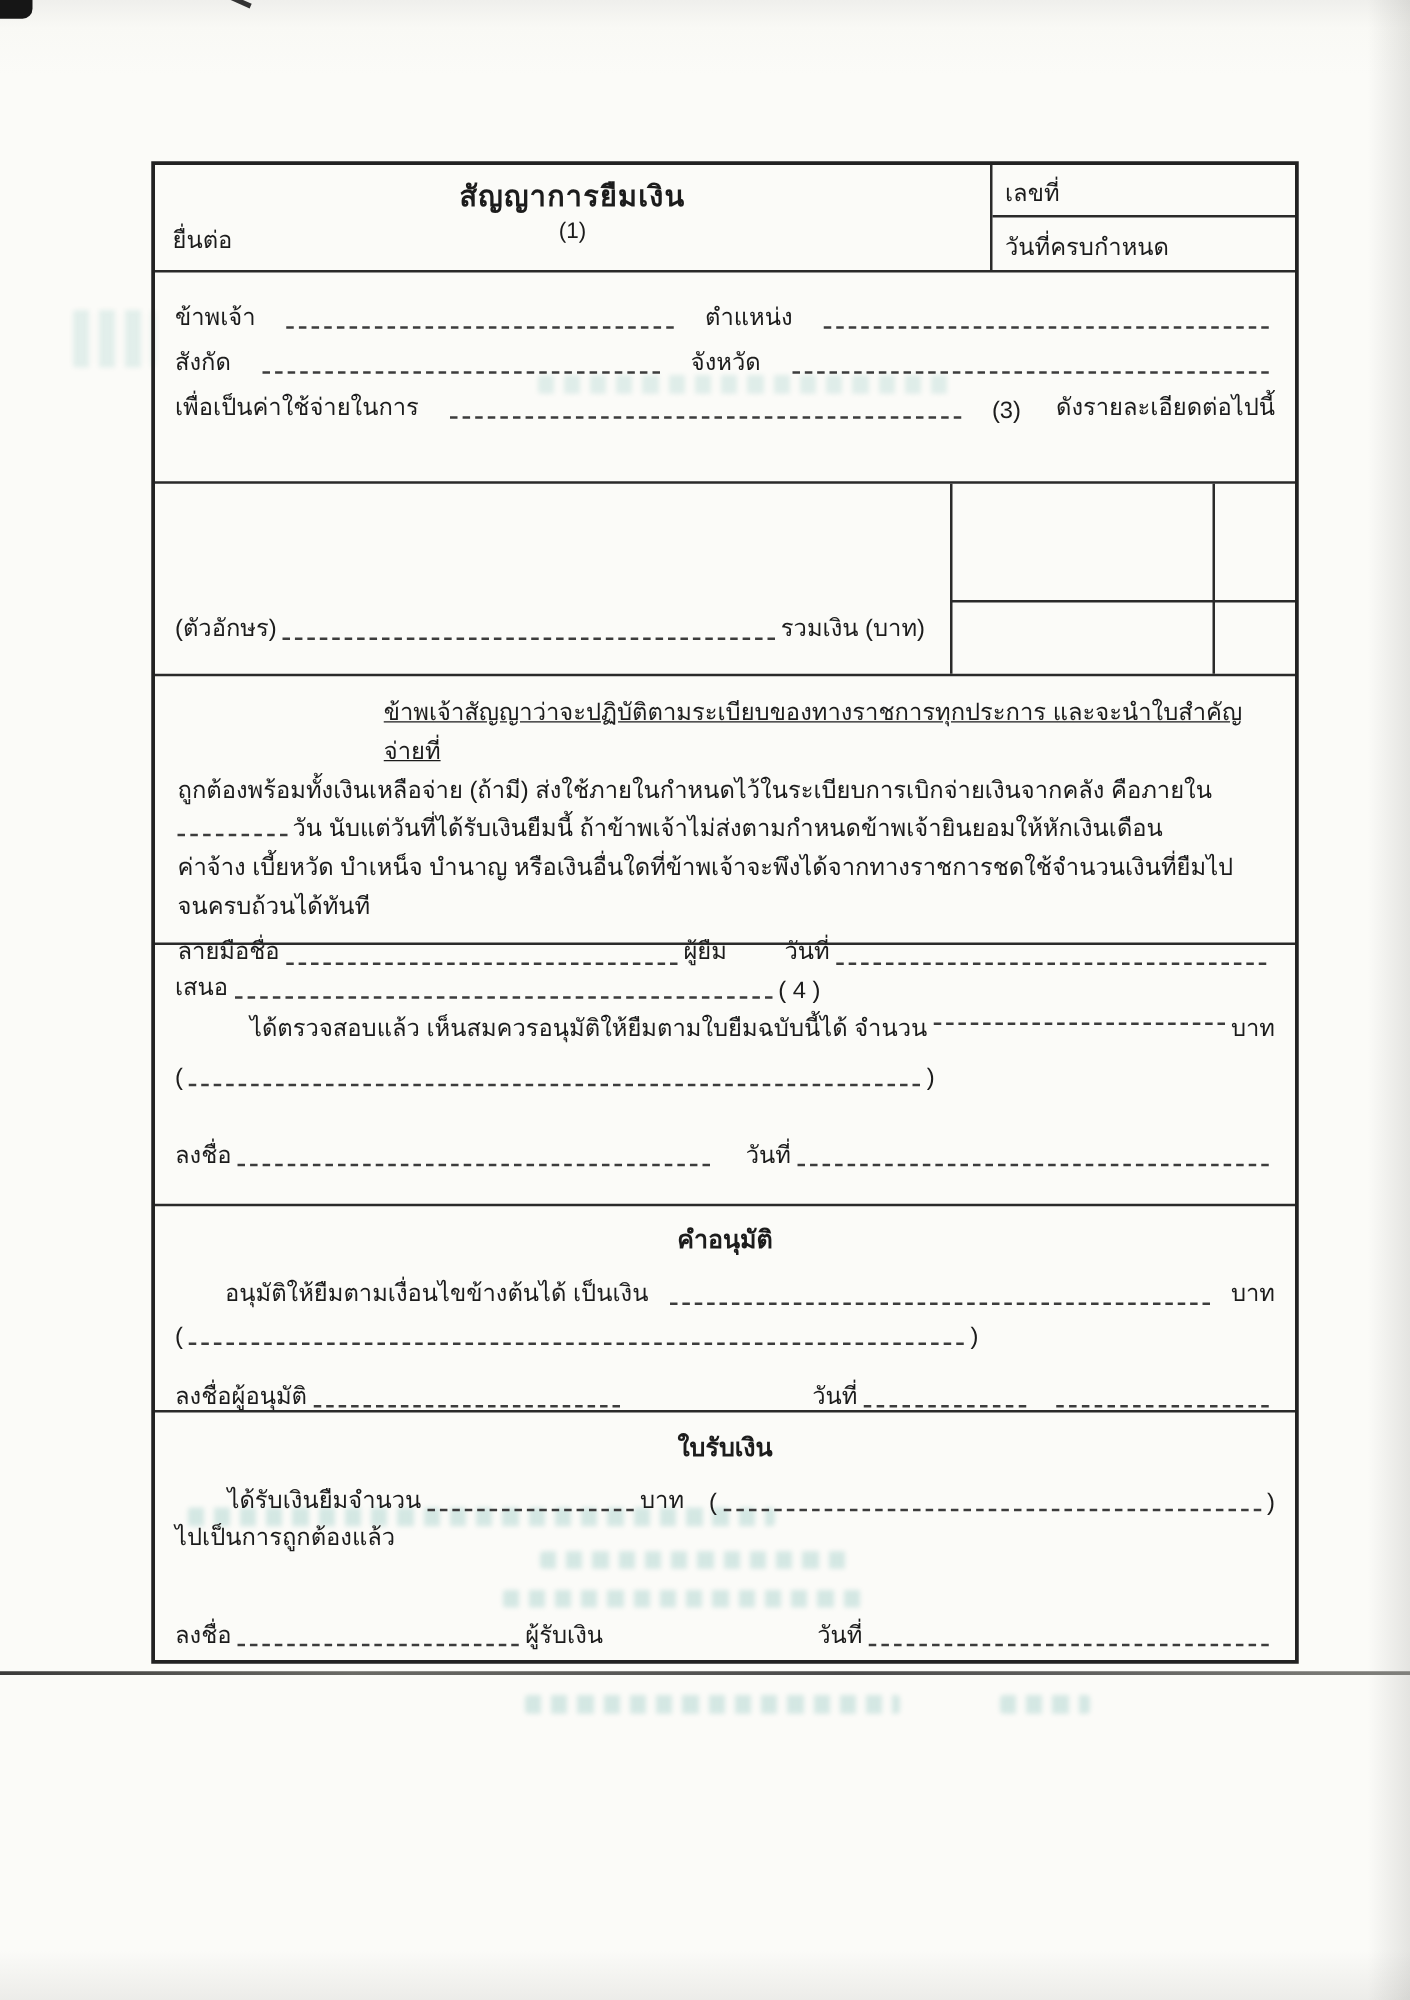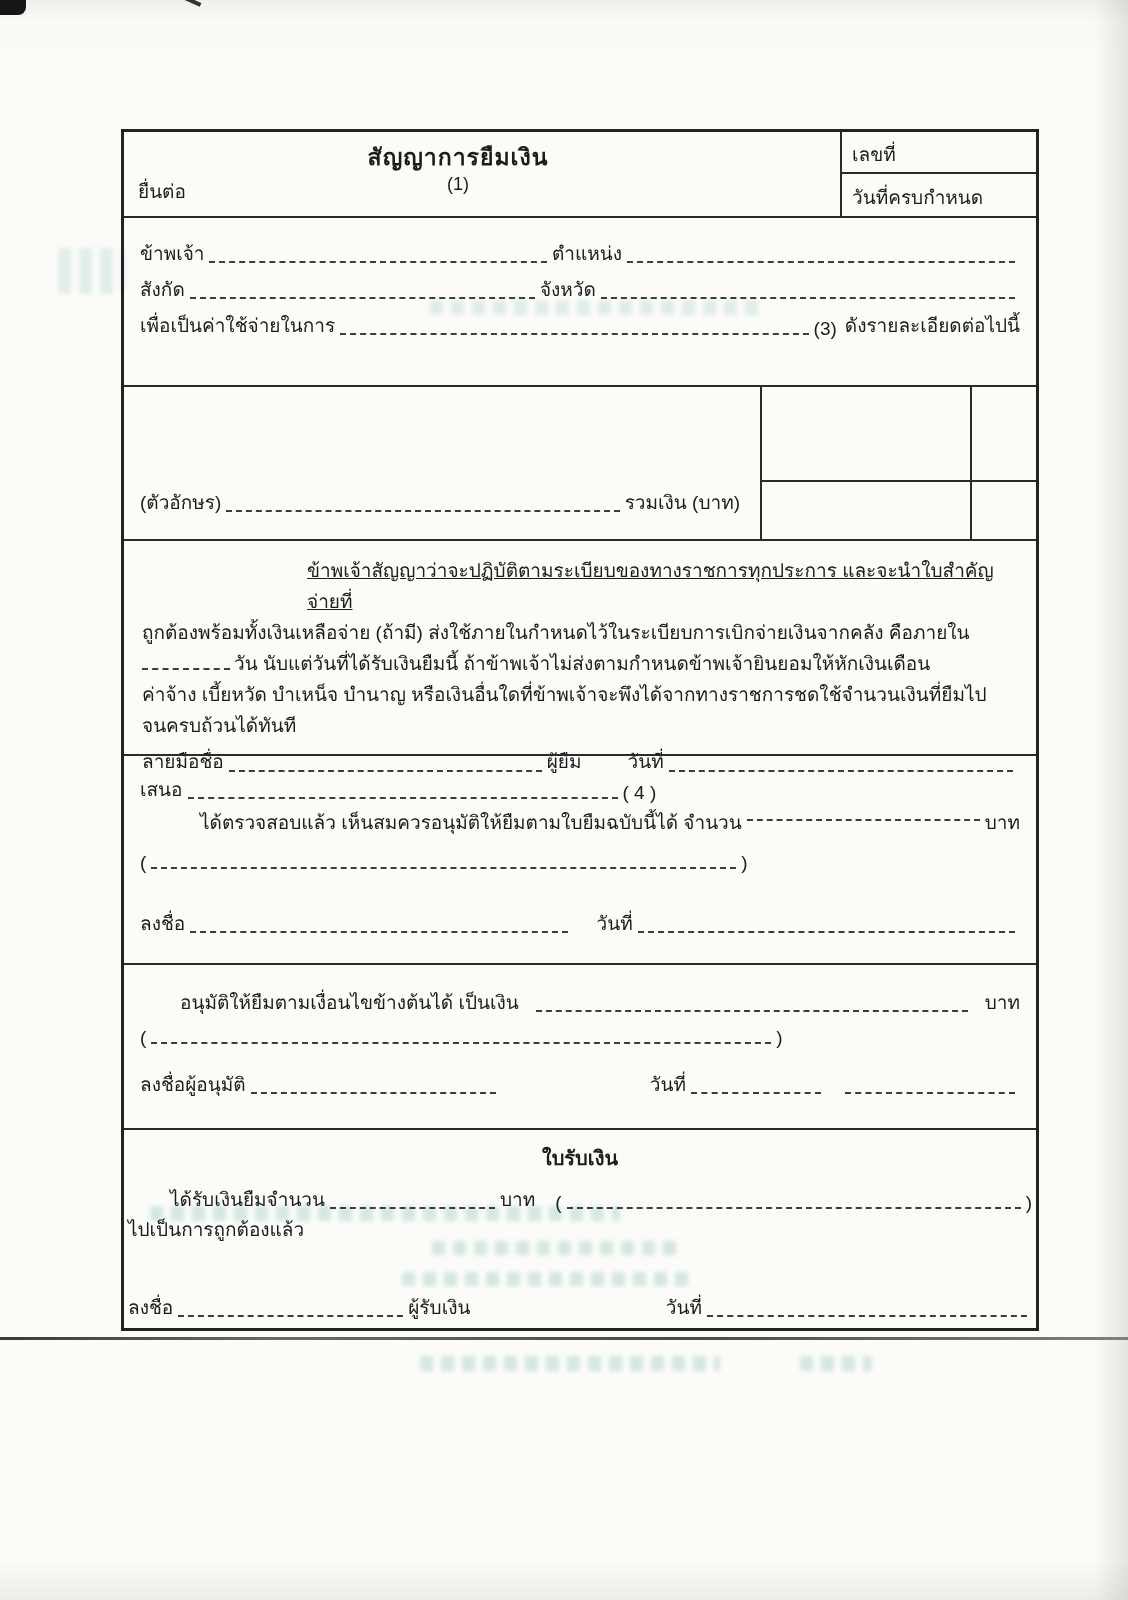--- a/index.html
+++ b/index.html
@@ -50,35 +50,35 @@
   }
   .sec { border-top:2px solid #2a2a2a; position:relative; }
   .sec:first-child { border-top:none; }
 
   
   .sec-header { height:84px; }
   .hdr-title  { position:absolute; left:0; right:244px; top:7px; text-align:center;
                 font-size:23px; font-weight:bold; letter-spacing:1px; }
   .hdr-num    { position:absolute; left:0; right:244px; top:42px; text-align:center; font-size:18px; }
   .hdr-submit { position:absolute; left:14px; top:44px; }
-  .hdr-right  { position:absolute; right:0; top:0; height:100%; width:196px; border-left:2px solid #2a2a2a; }
+  .hdr-right  { position:absolute; right:0; top:0; height:100%; width:244px; border-left:2px solid #2a2a2a; }
   .hdr-right-top    { height:42px; border-bottom:2px solid #2a2a2a; padding:7px 10px 0; }
   .hdr-right-bottom { padding:8px 10px 0; }
 
   
   .row  { display:flex; align-items:flex-end; }
   .lbl  { white-space:nowrap; }
   .dots { flex:1 1 auto; border-bottom:2px dashed #3c3c3c; height:2px; margin:0 5px 5px 5px; }
   .dots.fixed { flex:0 0 auto; }
   .gap  { flex:0 0 auto; }
   .spacer { flex:1 1 auto; }
 
   
   .sec-info { height:170px; padding:14px 16px 0; }
-  .sec-info .row { height:36px; }
+  .sec-info .row { height:36px;gap:20px; }
 
   
   .sec-amount { height:155px; }
   .vline1 { position:absolute; left:636px; top:0; bottom:0; border-left:2px solid #2a2a2a; }
   .vline2 { position:absolute; left:846px; top:0; bottom:0; border-left:2px solid #2a2a2a; }
   .hline  { position:absolute; left:636px; right:0; top:93px; border-top:2px solid #2a2a2a; }
   .amount-words { position:absolute; left:16px; bottom:22px; width:600px; }
 
   
   .sec-agree { height:215px; padding:14px 18px 0; line-height:31px; }
@@ -95,21 +95,21 @@
   .sec-review .r4 { margin-top:30px; height:34px; }
 
   
   .sec-approve { height:165px; padding:10px 16px 0; }
   .heading { text-align:center; font-weight:bold; font-size:20px; }
   .sec-approve .r1 { height:36px; padding-left:40px; margin-top:6px;gap:12px; }
   .sec-approve .r2 { height:32px; }
   .sec-approve .r3 { margin-top:16px; height:34px; }
 
   
-  .sec-receipt { height:201px; padding:12px 4px 0; }
+  .sec-receipt { height:201px; padding:12px 16px 0; }
   .sec-receipt .r1 { height:36px; padding-left:42px; margin-top:4px; }
   .sec-receipt .r2 { height:30px; }
   .sec-receipt .r3 { margin-top:44px; height:34px; }
 </style>
 </head>
 <body>
 
 <div class="page">
 
   <div class="artifact-topleft"></div>
@@ -204,20 +204,21 @@
       <div class="row r4">
         <span class="lbl">ลงชื่อ</span>
         <span class="dots"></span>
         <span class="gap" style="width:24px"></span>
         <span class="lbl">วันที่</span>
         <span class="dots"></span>
       </div>
     </div>
 
     <div class="sec sec-approve">
+      <div class="heading">คำอนุมัติ</div>
       <div class="row r1">
         <span class="lbl">อนุมัติให้ยืมตามเงื่อนไขข้างต้นได้    เป็นเงิน</span>
         <span class="dots"></span>
         <span class="lbl">บาท</span>
       </div>
       <div class="row r2">
         <span class="lbl">(</span>
         <span class="dots fixed" style="width:620px"></span>
         <span class="lbl">)</span>
       </div>

